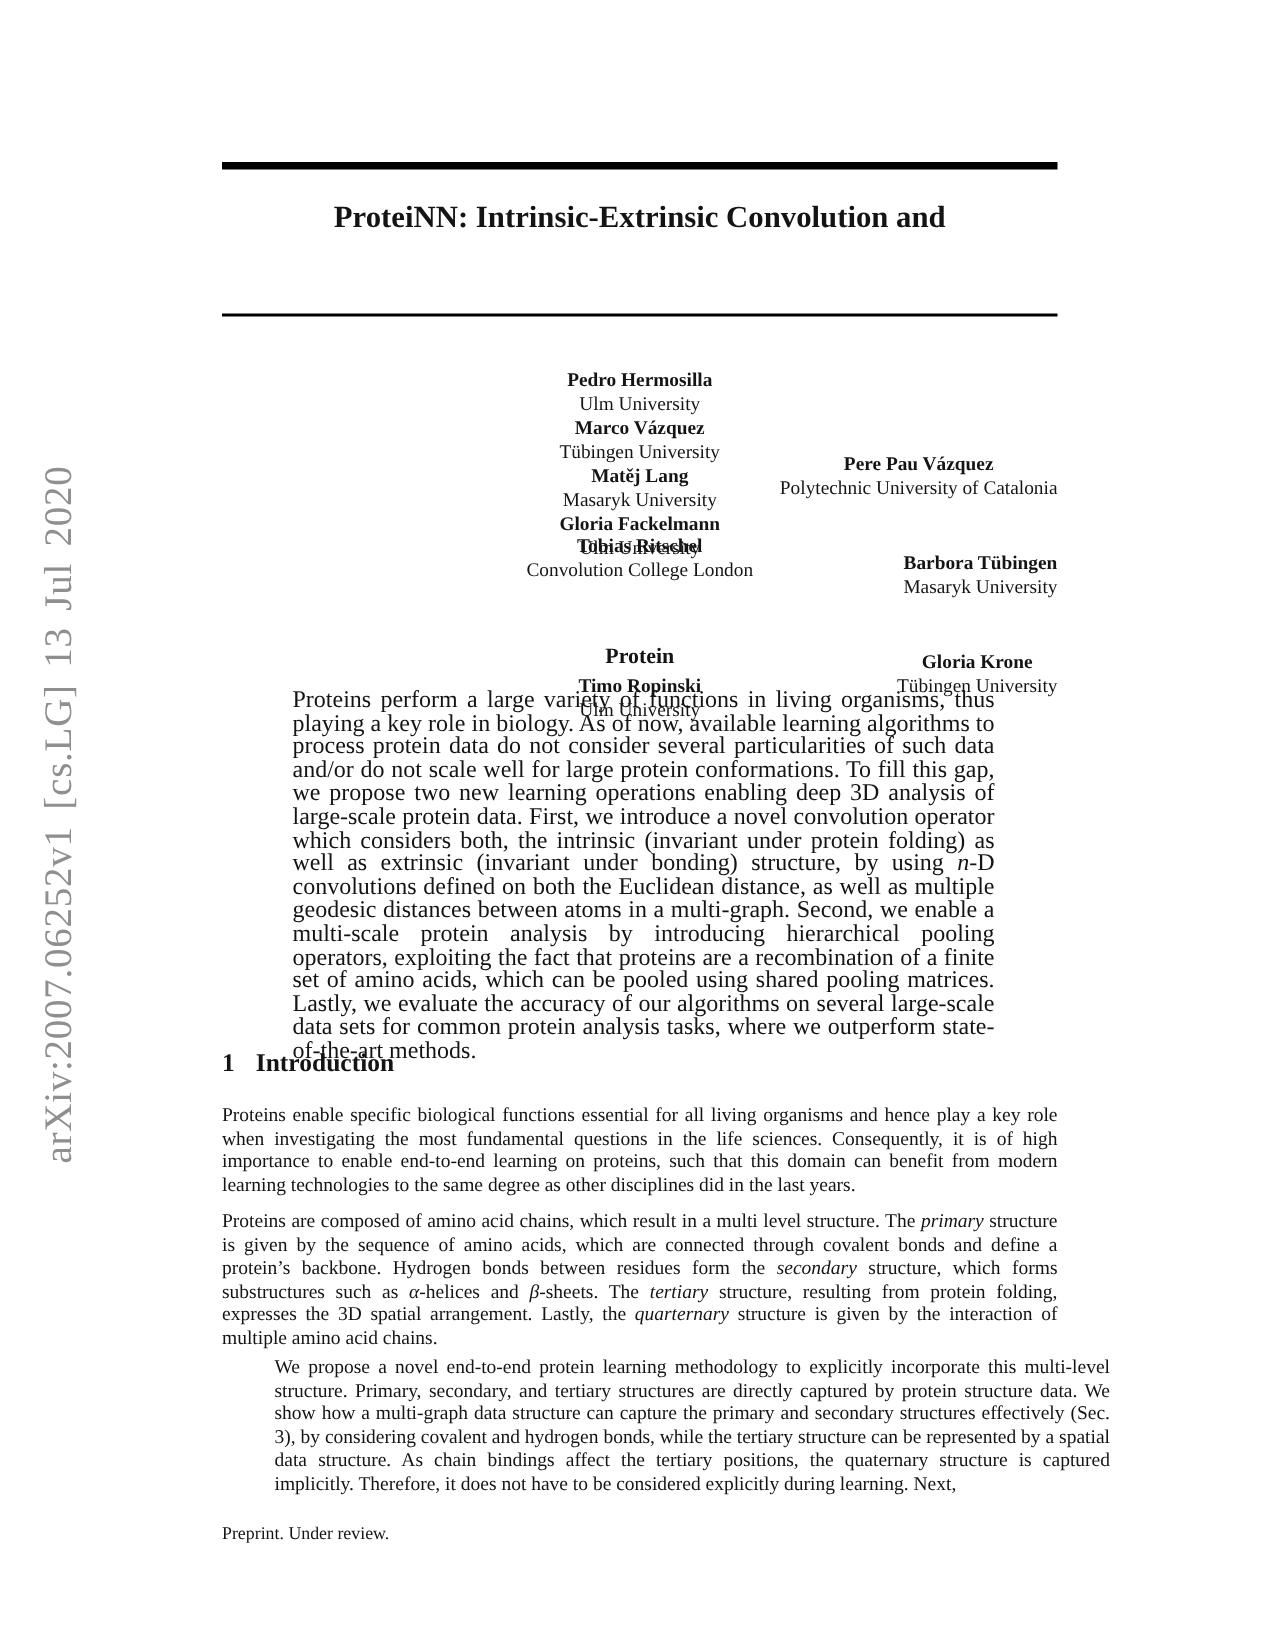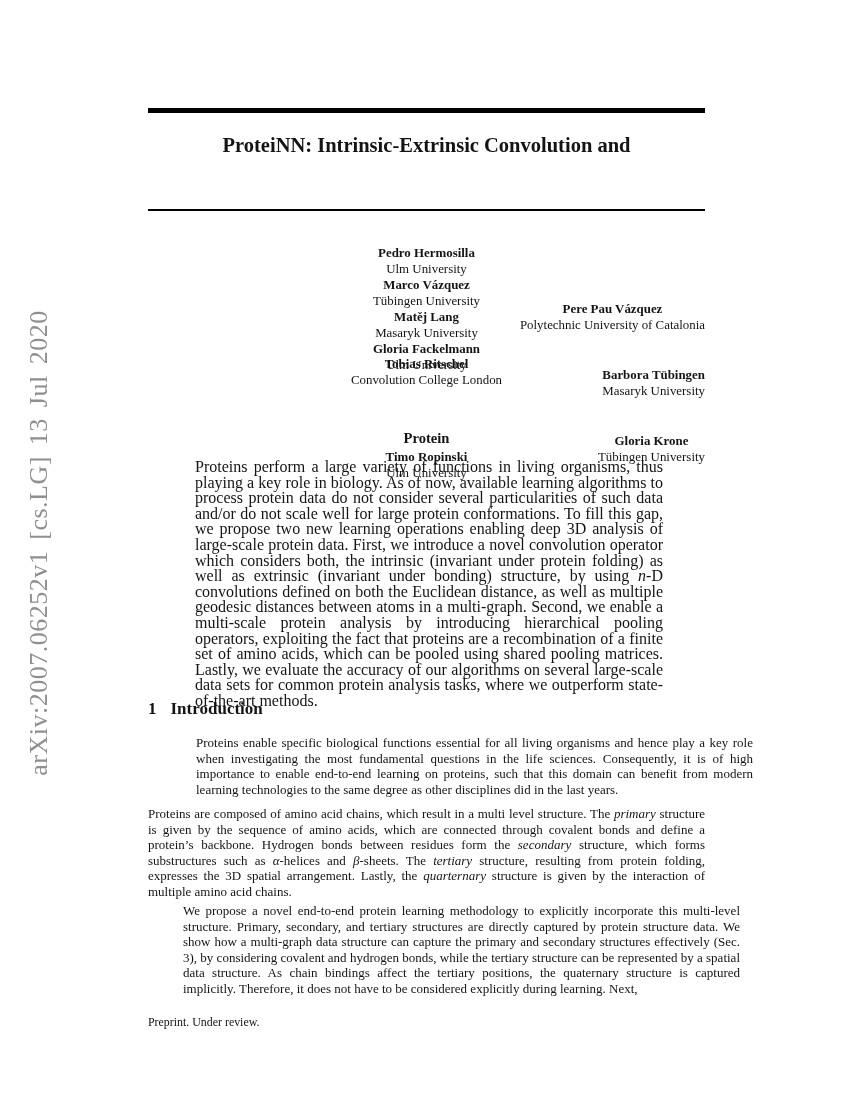--- a/index.html
+++ b/index.html
@@ -114,21 +114,21 @@
   .section-number { display: inline-block; margin-right: 14px; }
 
   .body-par {
     position: absolute;
     left: 0;
     width: 557px;
     font-size: 13px;
     line-height: 15.6px;
     text-align: justify;
   }
-  .par-1 { top: 735px; margin-left: 48px; }
+  .par-1 { top: 735px; }
   .par-2 { top: 806px; }
   .par-3 { top: 903px; margin-left: 35px; }
 
   .footer-note {
     position: absolute;
     top: 1015px;
     left: 0;
     font-size: 11.9px;
   }
 </style>

